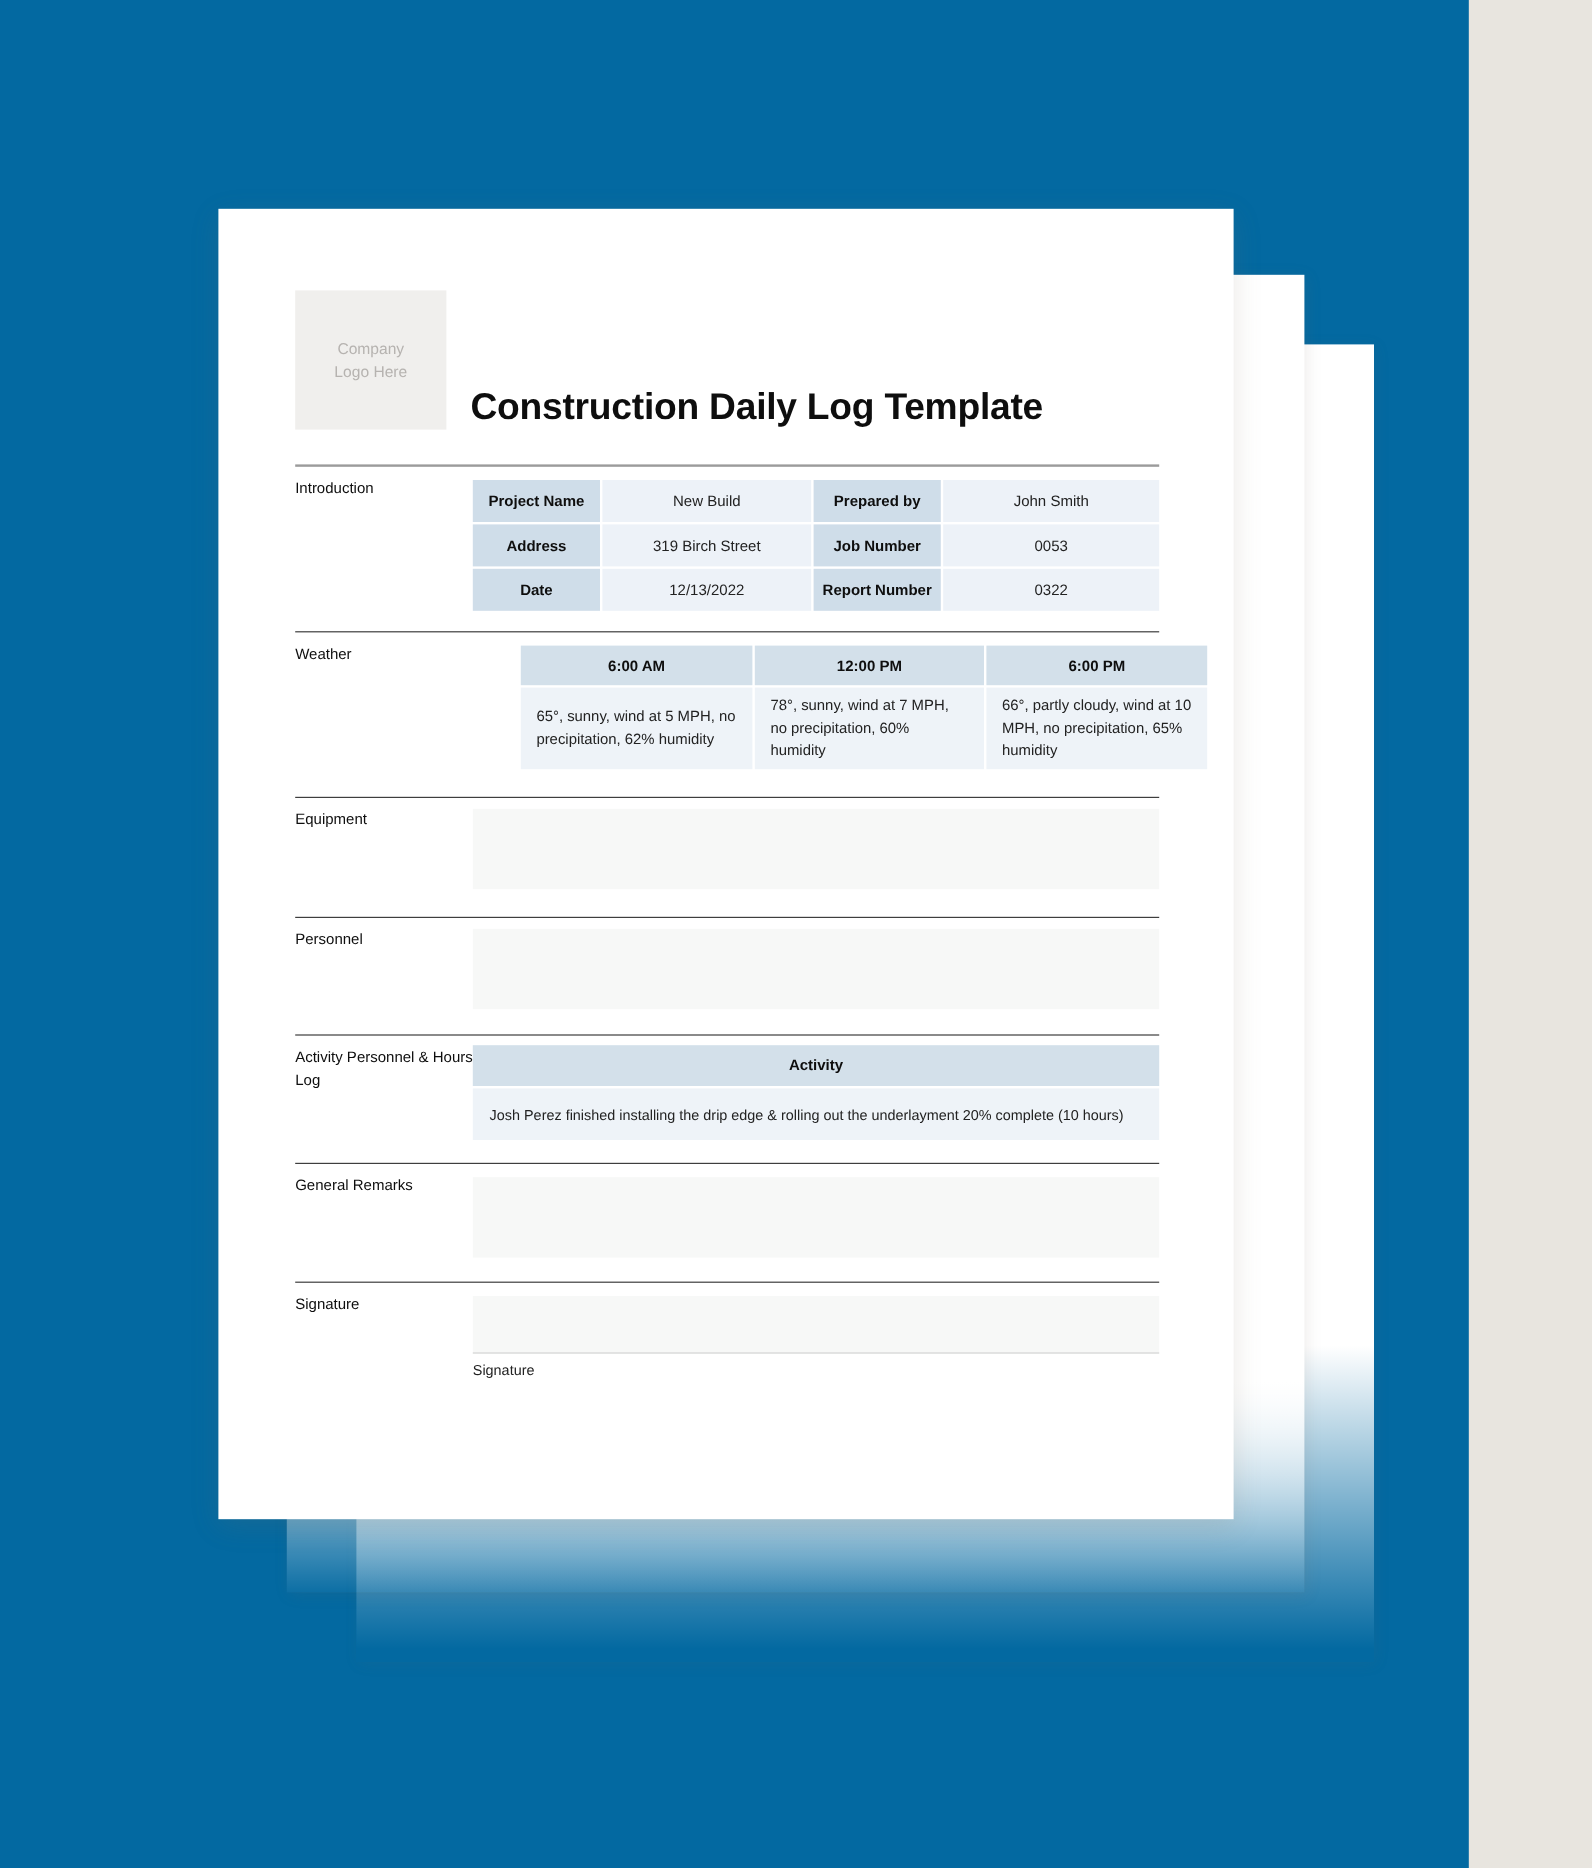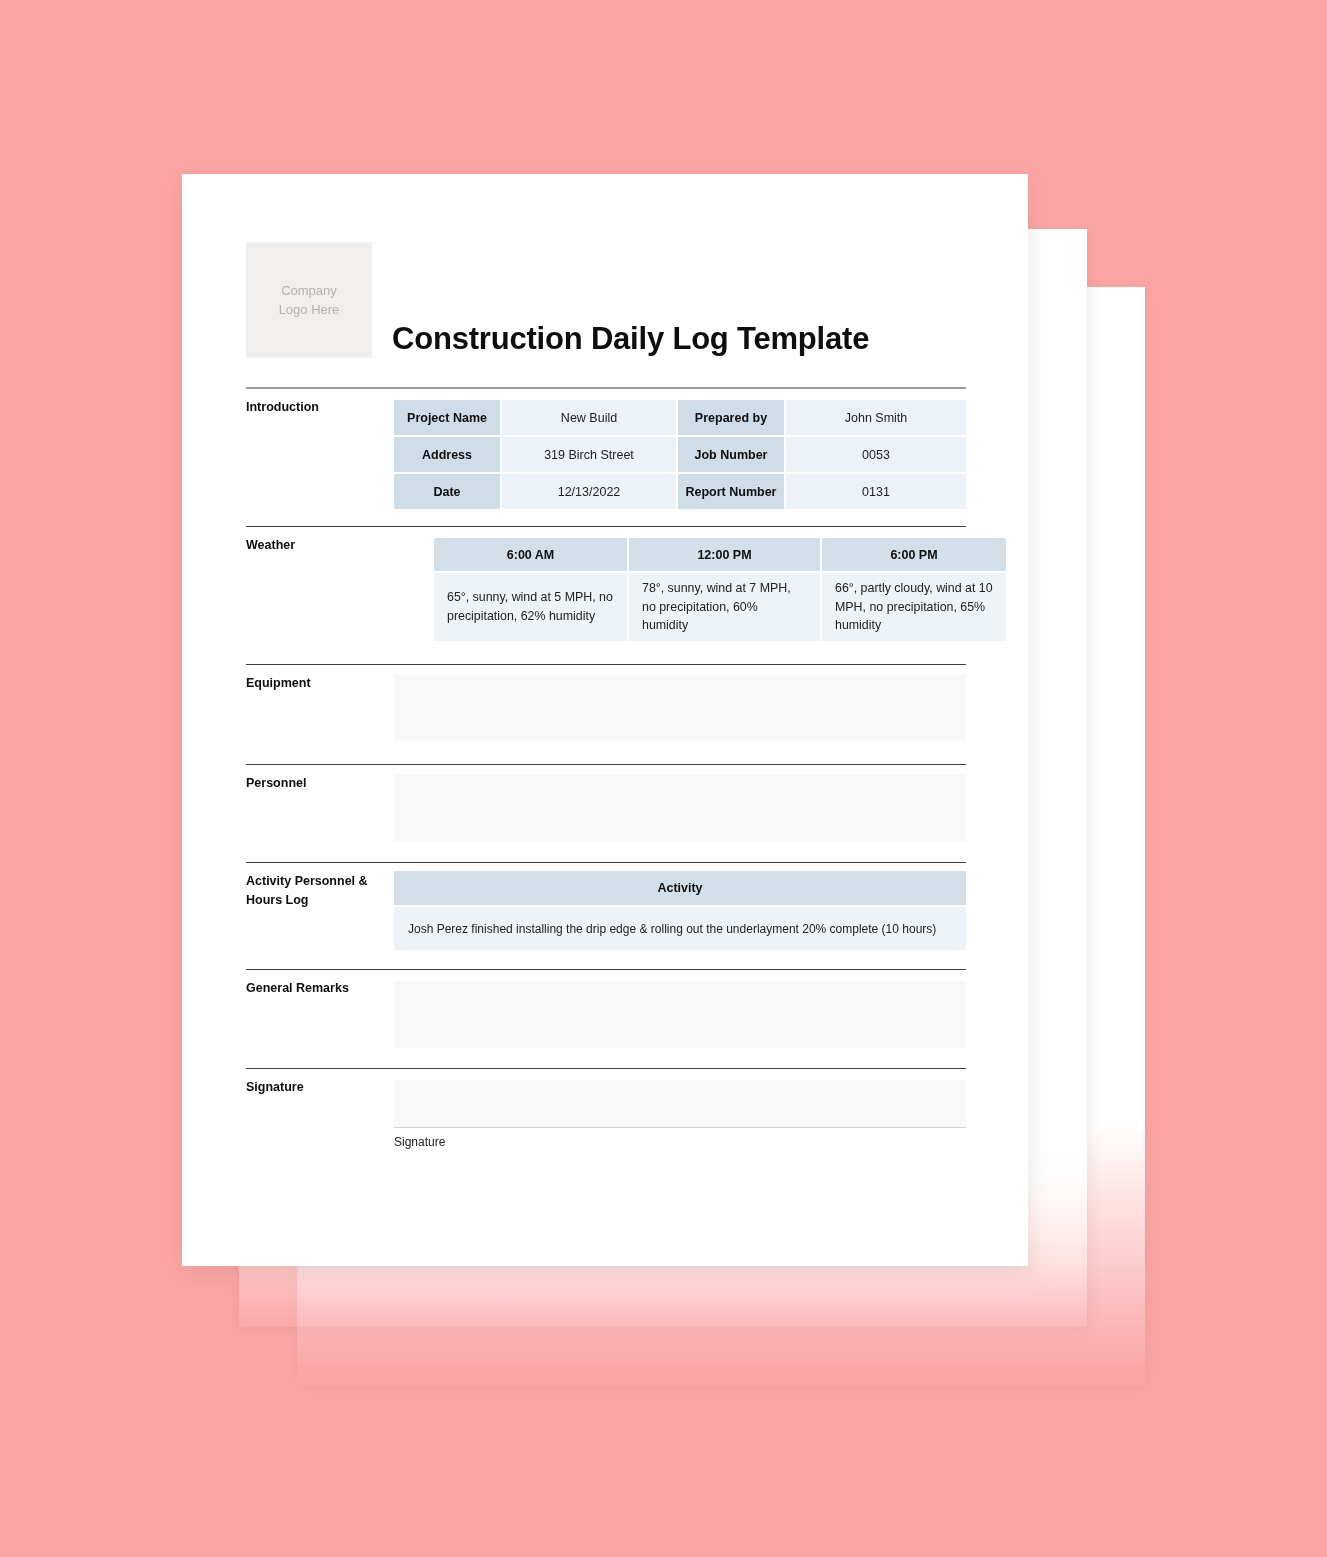--- a/index.html
+++ b/index.html
@@ -1,19 +1,19 @@
 <!DOCTYPE html>
 <html><head>
 <meta charset="utf-8">
 <style>
   * { margin:0; padding:0; box-sizing:border-box; }
   html,body { background:#e8e5df; }
   .stage {
-    position:relative; width:1327px; height:1557px; overflow:hidden;
-    background:#fca5a5;
+    position:relative; width:1224px; height:1557px; overflow:hidden;
+    background:#0369a1;
     font-family:"Liberation Sans", sans-serif;
     color:#111;
   }
   
   .page-back { position:absolute; }
   .pb3 {
     left:297px; top:287px; width:848px; height:1098px;
     background:linear-gradient(180deg,#ffffff 0%,#ffffff 76%,rgba(255,255,255,0) 99%);
     box-shadow:2px 2px 12px rgba(120,110,95,0.10);
   }
@@ -39,21 +39,21 @@
   .logo-box span { color:#b6b3b0; font-size:13px; line-height:1.5; text-align:center; }
   .title {
     margin-left:20px; font-size:31px; font-weight:700; letter-spacing:-0.2px;
     color:#0e0e0e; line-height:1.05; padding-bottom:2px; white-space:nowrap;
   }
 
   
   .section { border-top:1px solid #3e3e3e; display:flex; }
   .section.first { border-top:2px solid #9b9b9b; }
   .sec-label {
-    flex:0 0 148px; width:148px; font-weight:700; font-size:12.5px;
+    flex:0 0 148px; width:148px; font-weight:400; font-size:12.5px;
     padding-top:9px; line-height:1.55; color:#0e0e0e;
   }
   .sec-body { flex:1; }
 
   
   .intro-body { padding:11px 0 17px 0; }
   .intro-table { display:grid; grid-template-columns:106px 174px 106px 180px; gap:2px; }
   .cell {
     height:35px; display:flex; align-items:center; justify-content:center;
     font-size:12.5px; text-align:center;
@@ -130,21 +130,21 @@
             <div class="cell cell-value">John Smith</div>
 
             <div class="cell cell-label">Address</div>
             <div class="cell cell-value">319 Birch Street</div>
             <div class="cell cell-label">Job Number</div>
             <div class="cell cell-value">0053</div>
 
             <div class="cell cell-label">Date</div>
             <div class="cell cell-value">12/13/2022</div>
             <div class="cell cell-label">Report Number</div>
-            <div class="cell cell-value">0131</div>
+            <div class="cell cell-value">0322</div>
           </div>
         </div>
       </div>
 
       <div class="section">
         <div class="sec-label">Weather</div>
         <div class="sec-body weather-body">
           <div class="weather-table">
             <div class="weather-head">6:00 AM</div>
             <div class="weather-head">12:00 PM</div>

